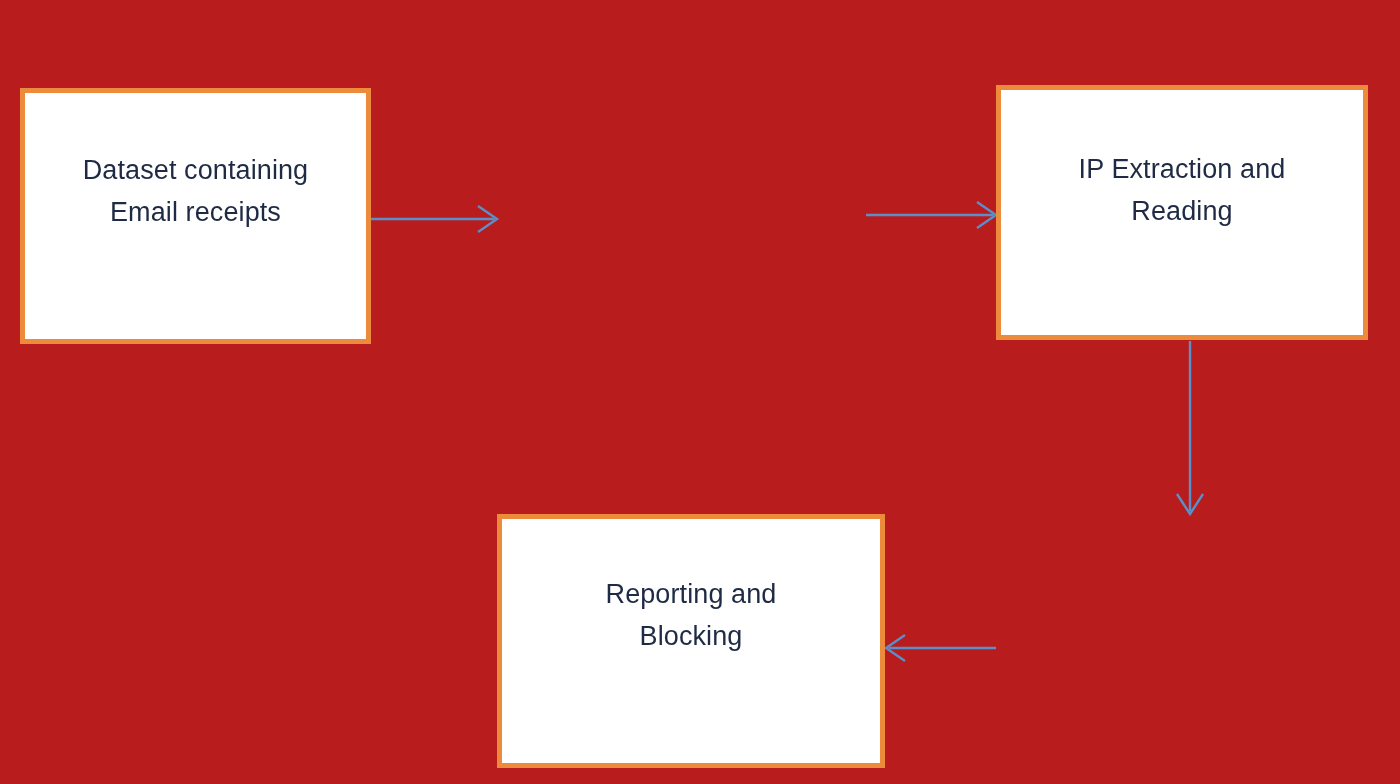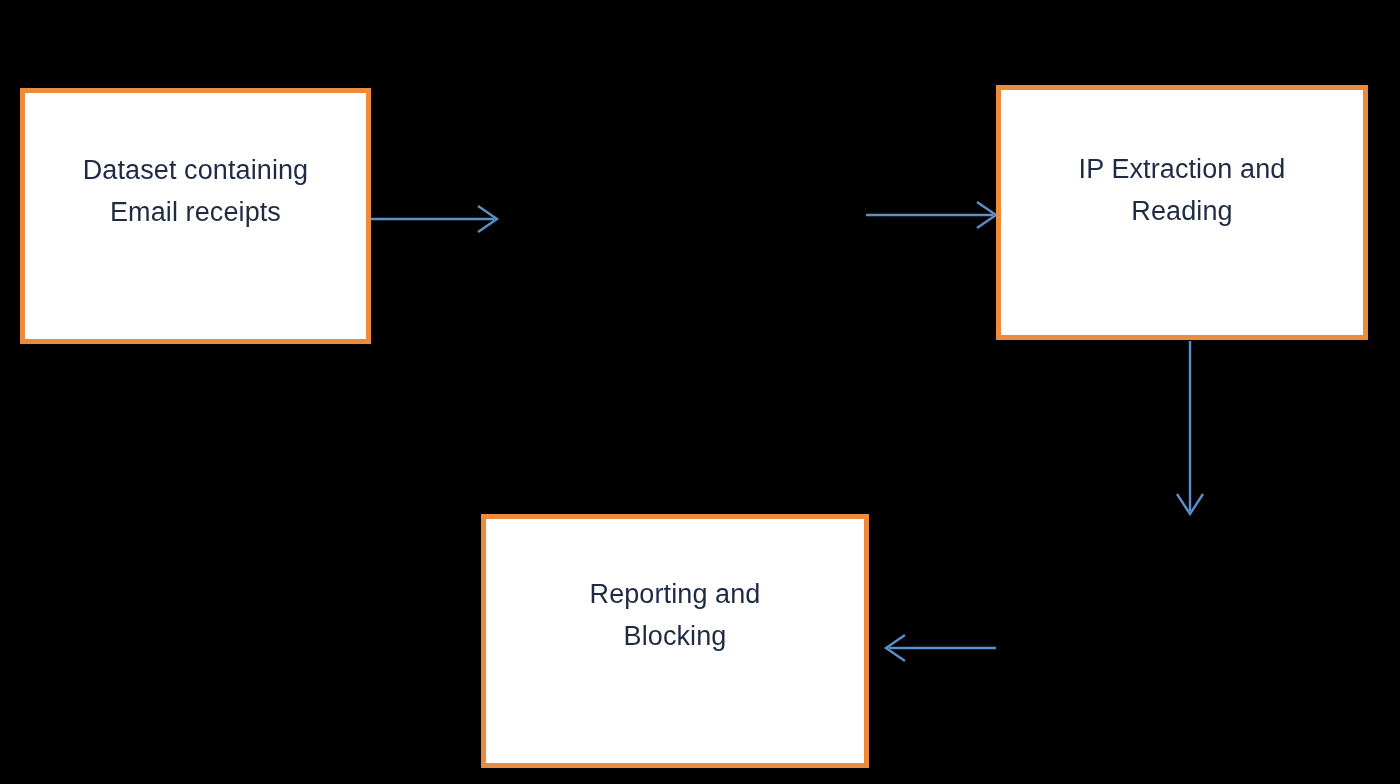--- a/index.html
+++ b/index.html
@@ -4,21 +4,21 @@
 <style>
   html, body {
     margin: 0;
     padding: 0;
     background: #ffffff;
   }
   #canvas {
     position: relative;
     width: 1400px;
     height: 784px;
-    background: #000000;
+    background: #b91c1c;
     overflow: hidden;
     font-family: "Liberation Sans", sans-serif;
   }
   .node {
     position: absolute;
     box-sizing: border-box;
     background: #ffffff;
     border: 5px solid #ED8B3C;
     display: flex;
     align-items: center;
@@ -37,21 +37,21 @@
   
   #node-dataset      { left: 20px;   top: 88px;  width: 351px; height: 256px; }
   #node-dataset .node-label { transform: translateY(-24px); }
 
   #node-classification { left: 497px; top: 86px;  width: 368px; height: 253px; }
   #node-classification .node-label { transform: translateY(-22px); }
 
   #node-ip-extraction  { left: 996px; top: 85px;  width: 372px; height: 255px; }
   #node-ip-extraction .node-label { transform: translateY(-22px); }
 
-  #node-reporting      { left: 481px; top: 514px; width: 388px; height: 254px; }
+  #node-reporting      { left: 497px; top: 514px; width: 388px; height: 254px; }
   #node-reporting .node-label { transform: translateY(-25px); }
 
   #node-backtracking   { left: 996px; top: 514px; width: 390px; height: 254px; }
   #node-backtracking .node-label { transform: translateY(-24px); }
 
   .edge-layer {
     position: absolute;
     left: 0; top: 0;
     width: 1400px;
     height: 784px;

